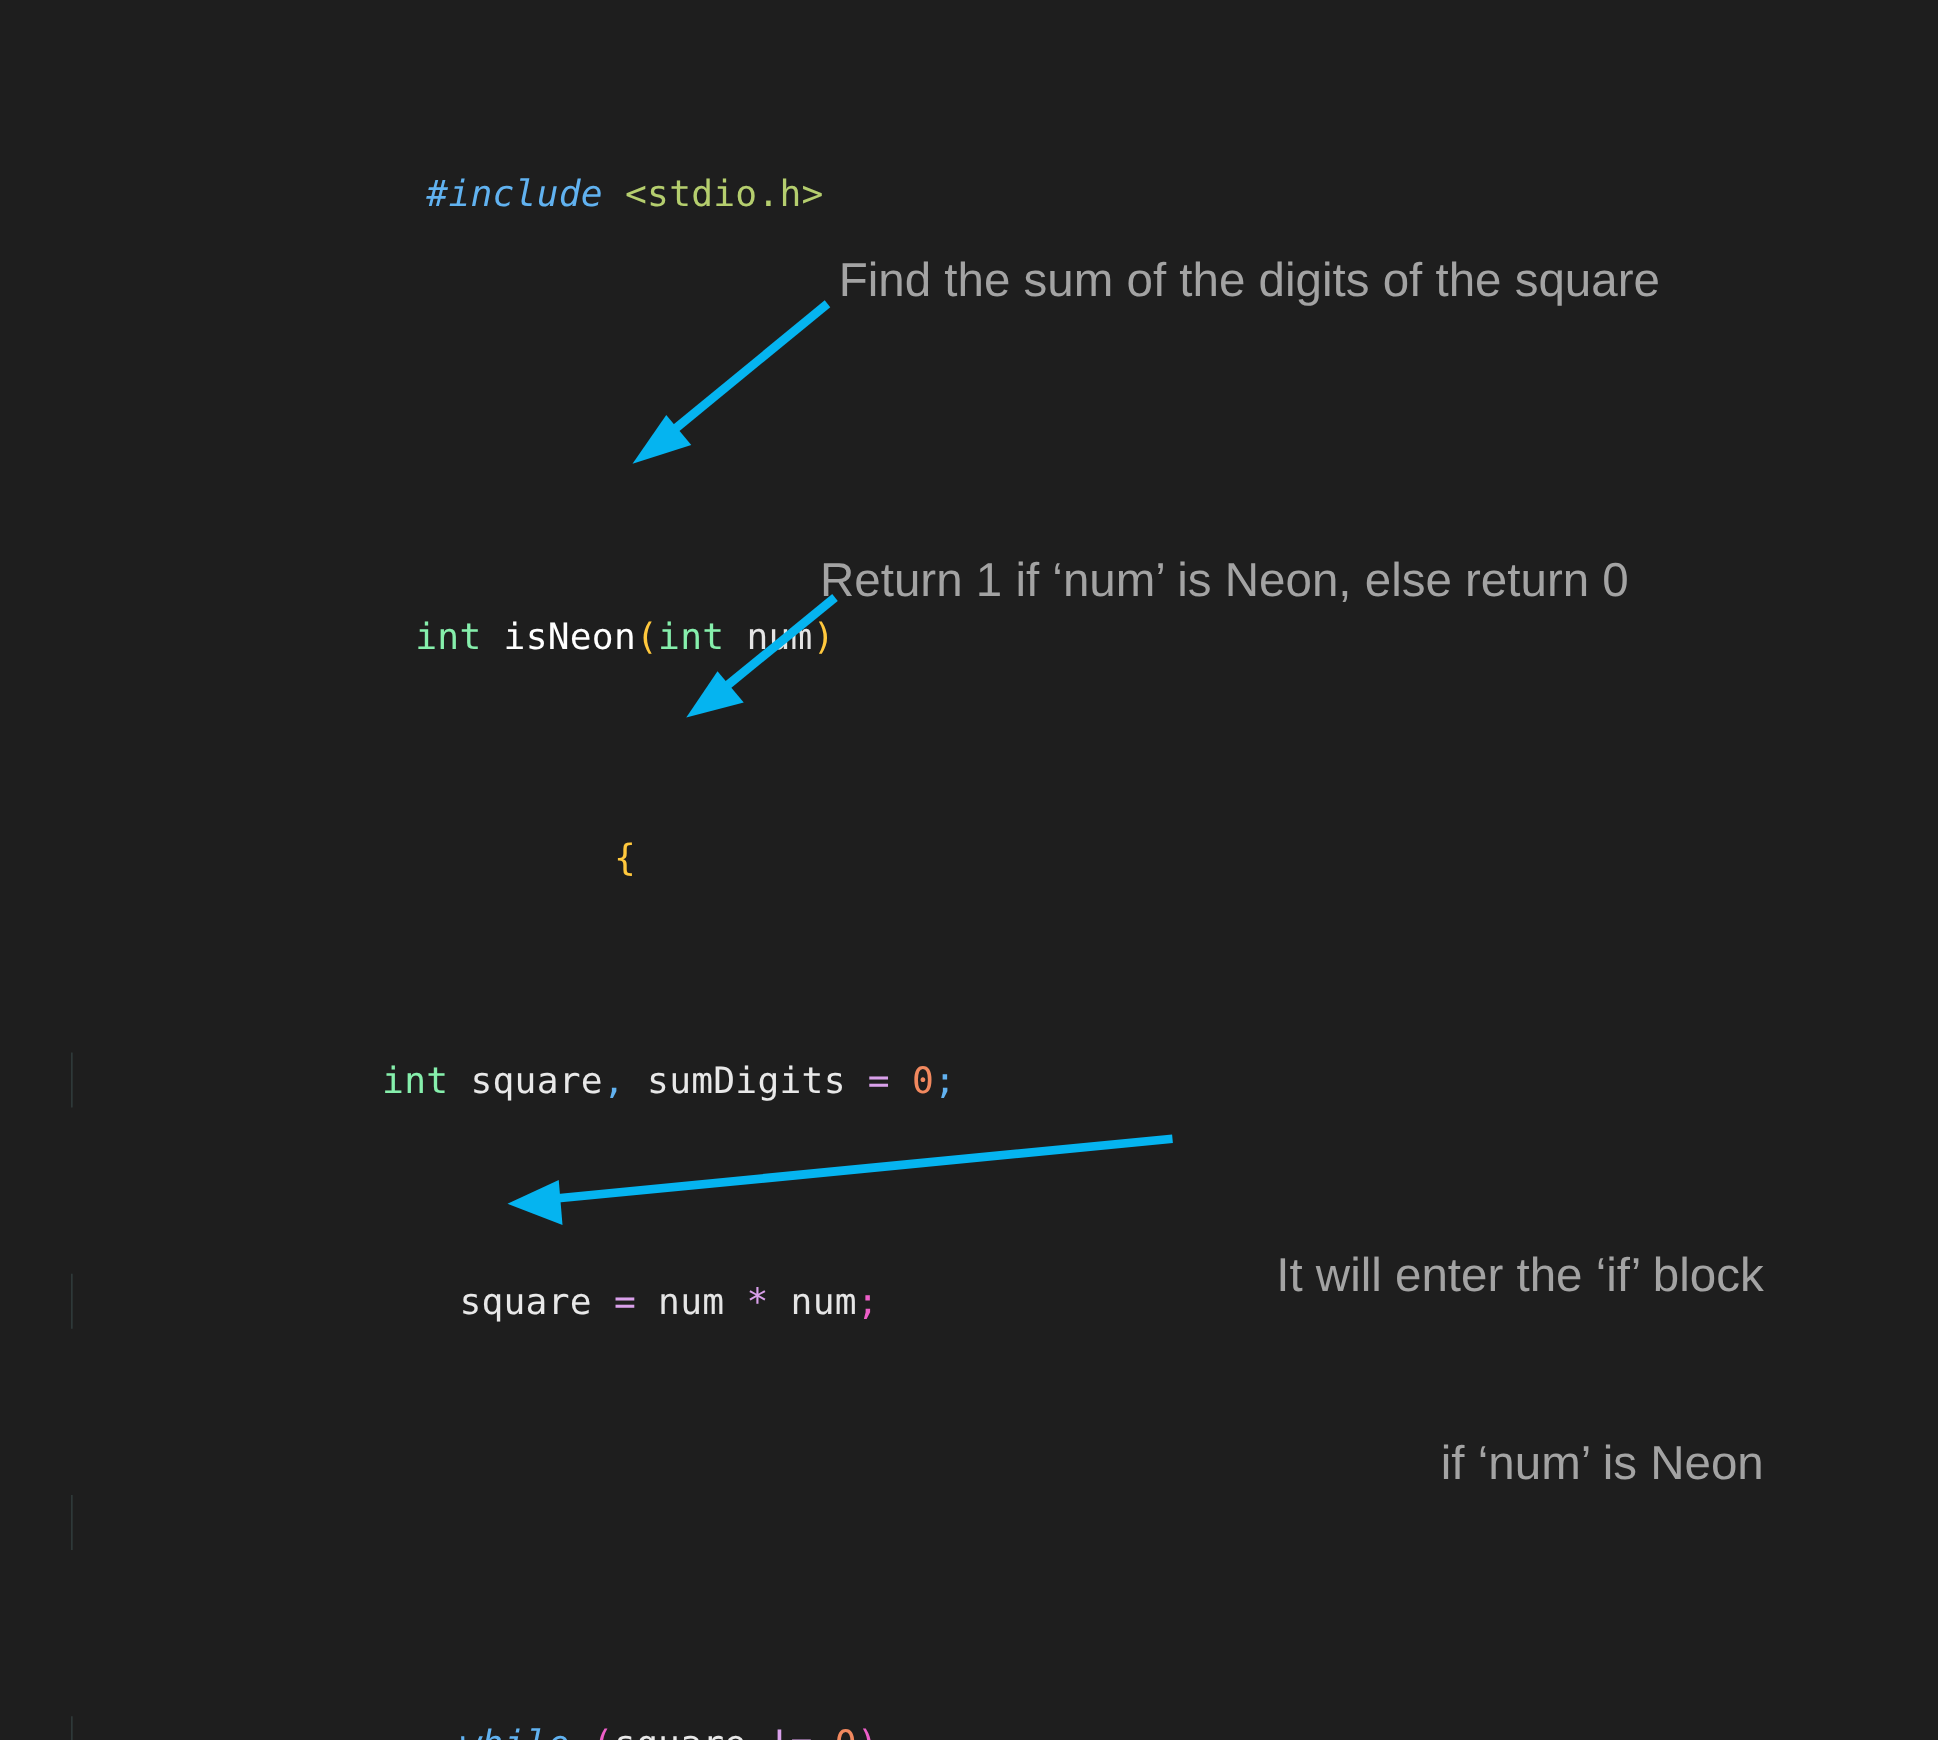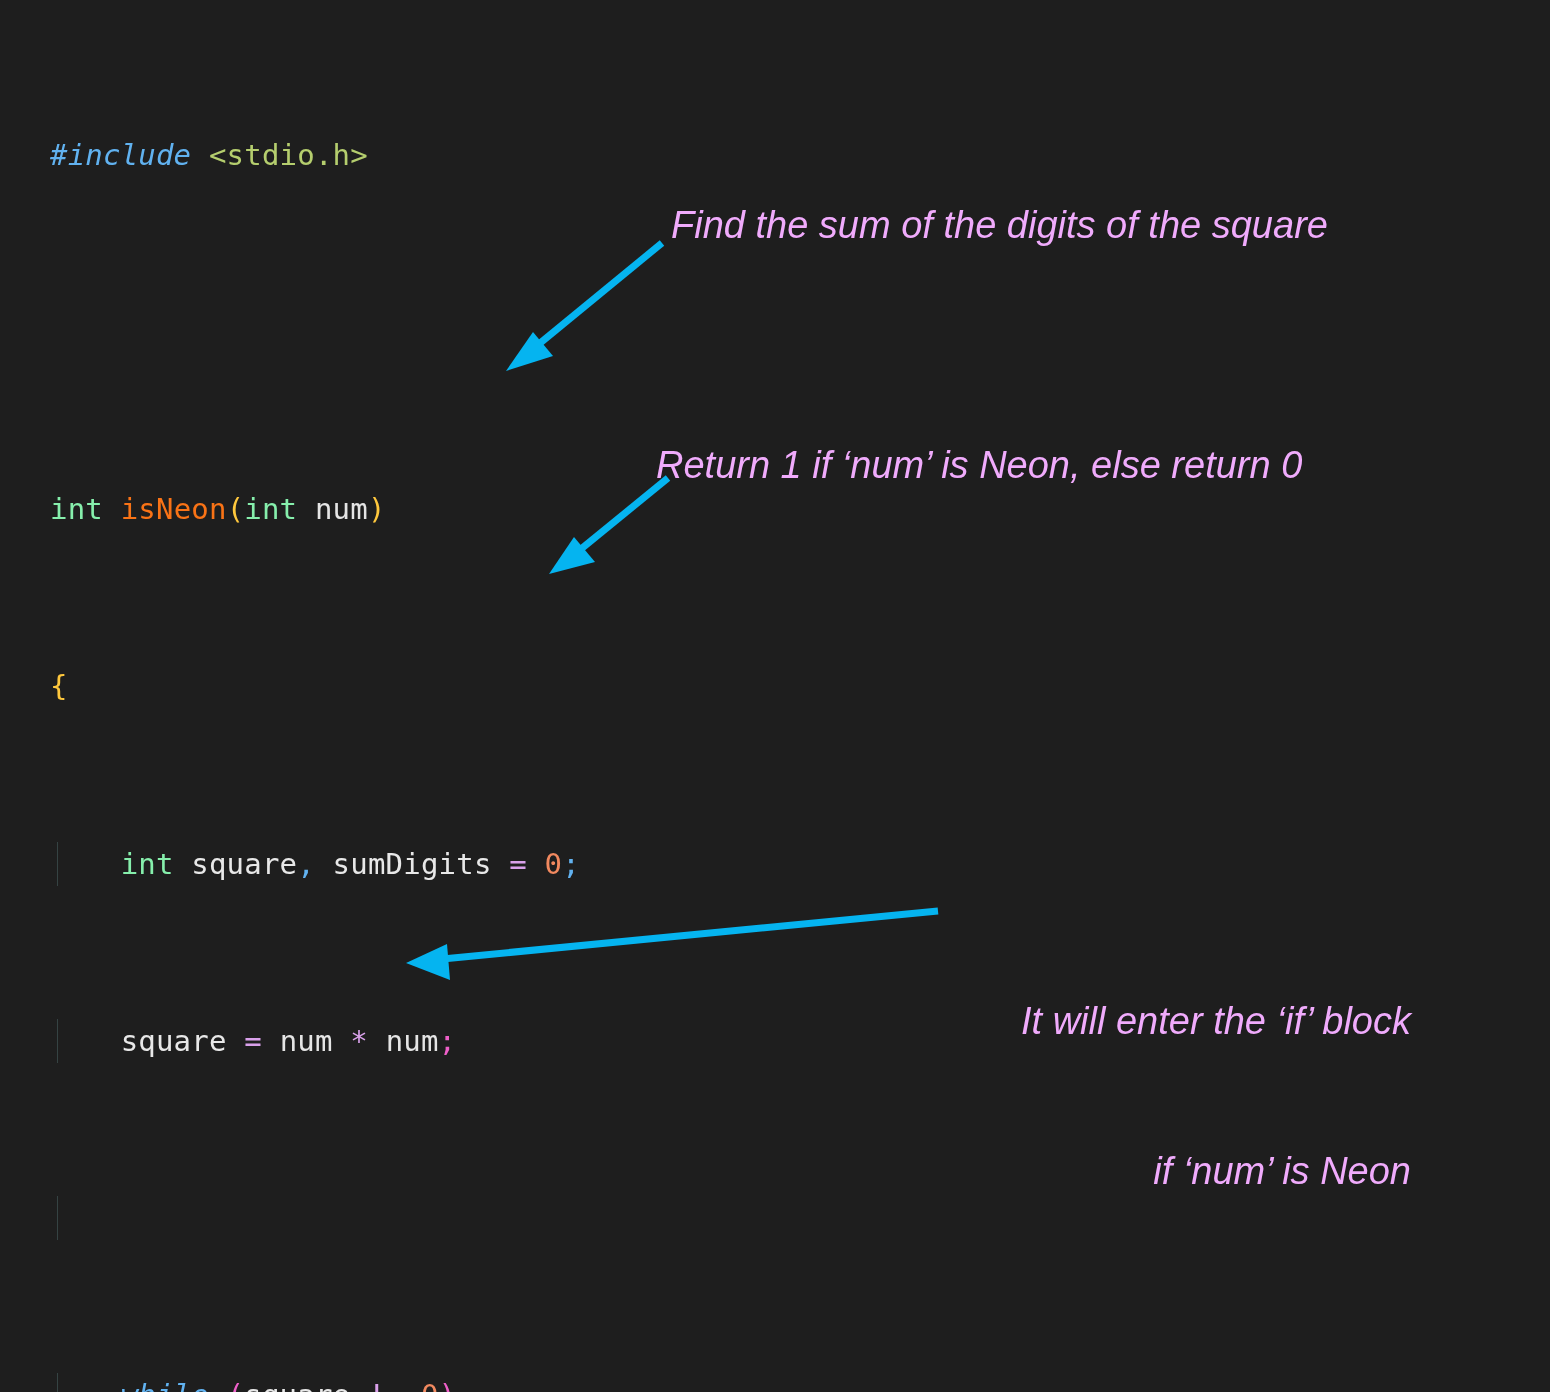--- a/index.html
+++ b/index.html
@@ -26,58 +26,57 @@
     padding: 0;
     font-size: 29px;
     line-height: 44.3px;
     white-space: pre;
     letter-spacing: 0.2px;
     z-index: 2;
   }
   .ln {
     position: relative;
     height: 44.3px;
-    padding-left: 50px;
+    text-align: center;
   }
 
   
   .guide {
     position: absolute;
     top: 0;
     width: 1px;
     height: 44.3px;
     background: #3a4a4a;
     opacity: 0.85;
   }
   .g1 { left: 57px; }
 
   
   .kw    { color: #61b2f0; font-style: italic; }   
   .typ   { color: #86efac; }                       
-  .fn    { color: #f97316; }                       
+  .fn    { color: #ffffff; }                       
   .var   { color: #e8e8e8; }                       
   .param { color: #e5e5e5; }                       
   .str   { color: #b5ce6e; }                       
   .num   { color: #f2895f; }                       
   .op    { color: #d9a0ea; }                       
   .py    { color: #ffc83d; }                       
   .pp    { color: #ee5fc8; }                       
   .sc    { color: #62b2f0; }                       
   .pk    { color: #ee5fc8; }                       
 
   
   .anno {
     position: absolute;
-    color: #f0abfc;
+    color: #a3a3a3;
     font-family: "Liberation Sans", sans-serif;
     font-size: 38px;
     line-height: 50px;
     white-space: pre;
     z-index: 4;
-    font-style: italic;
   }
   #anno-1 { left: 671px; top: 200px; }
   #anno-2 { left: 656px; top: 440px; }
   #anno-3 { left: 966px; top: 896px; text-align: right; width: 445px; }
 
   #arrows {
     position: absolute;
     left: 0; top: 0;
     width: 1550px; height: 1392px;
     z-index: 3;

